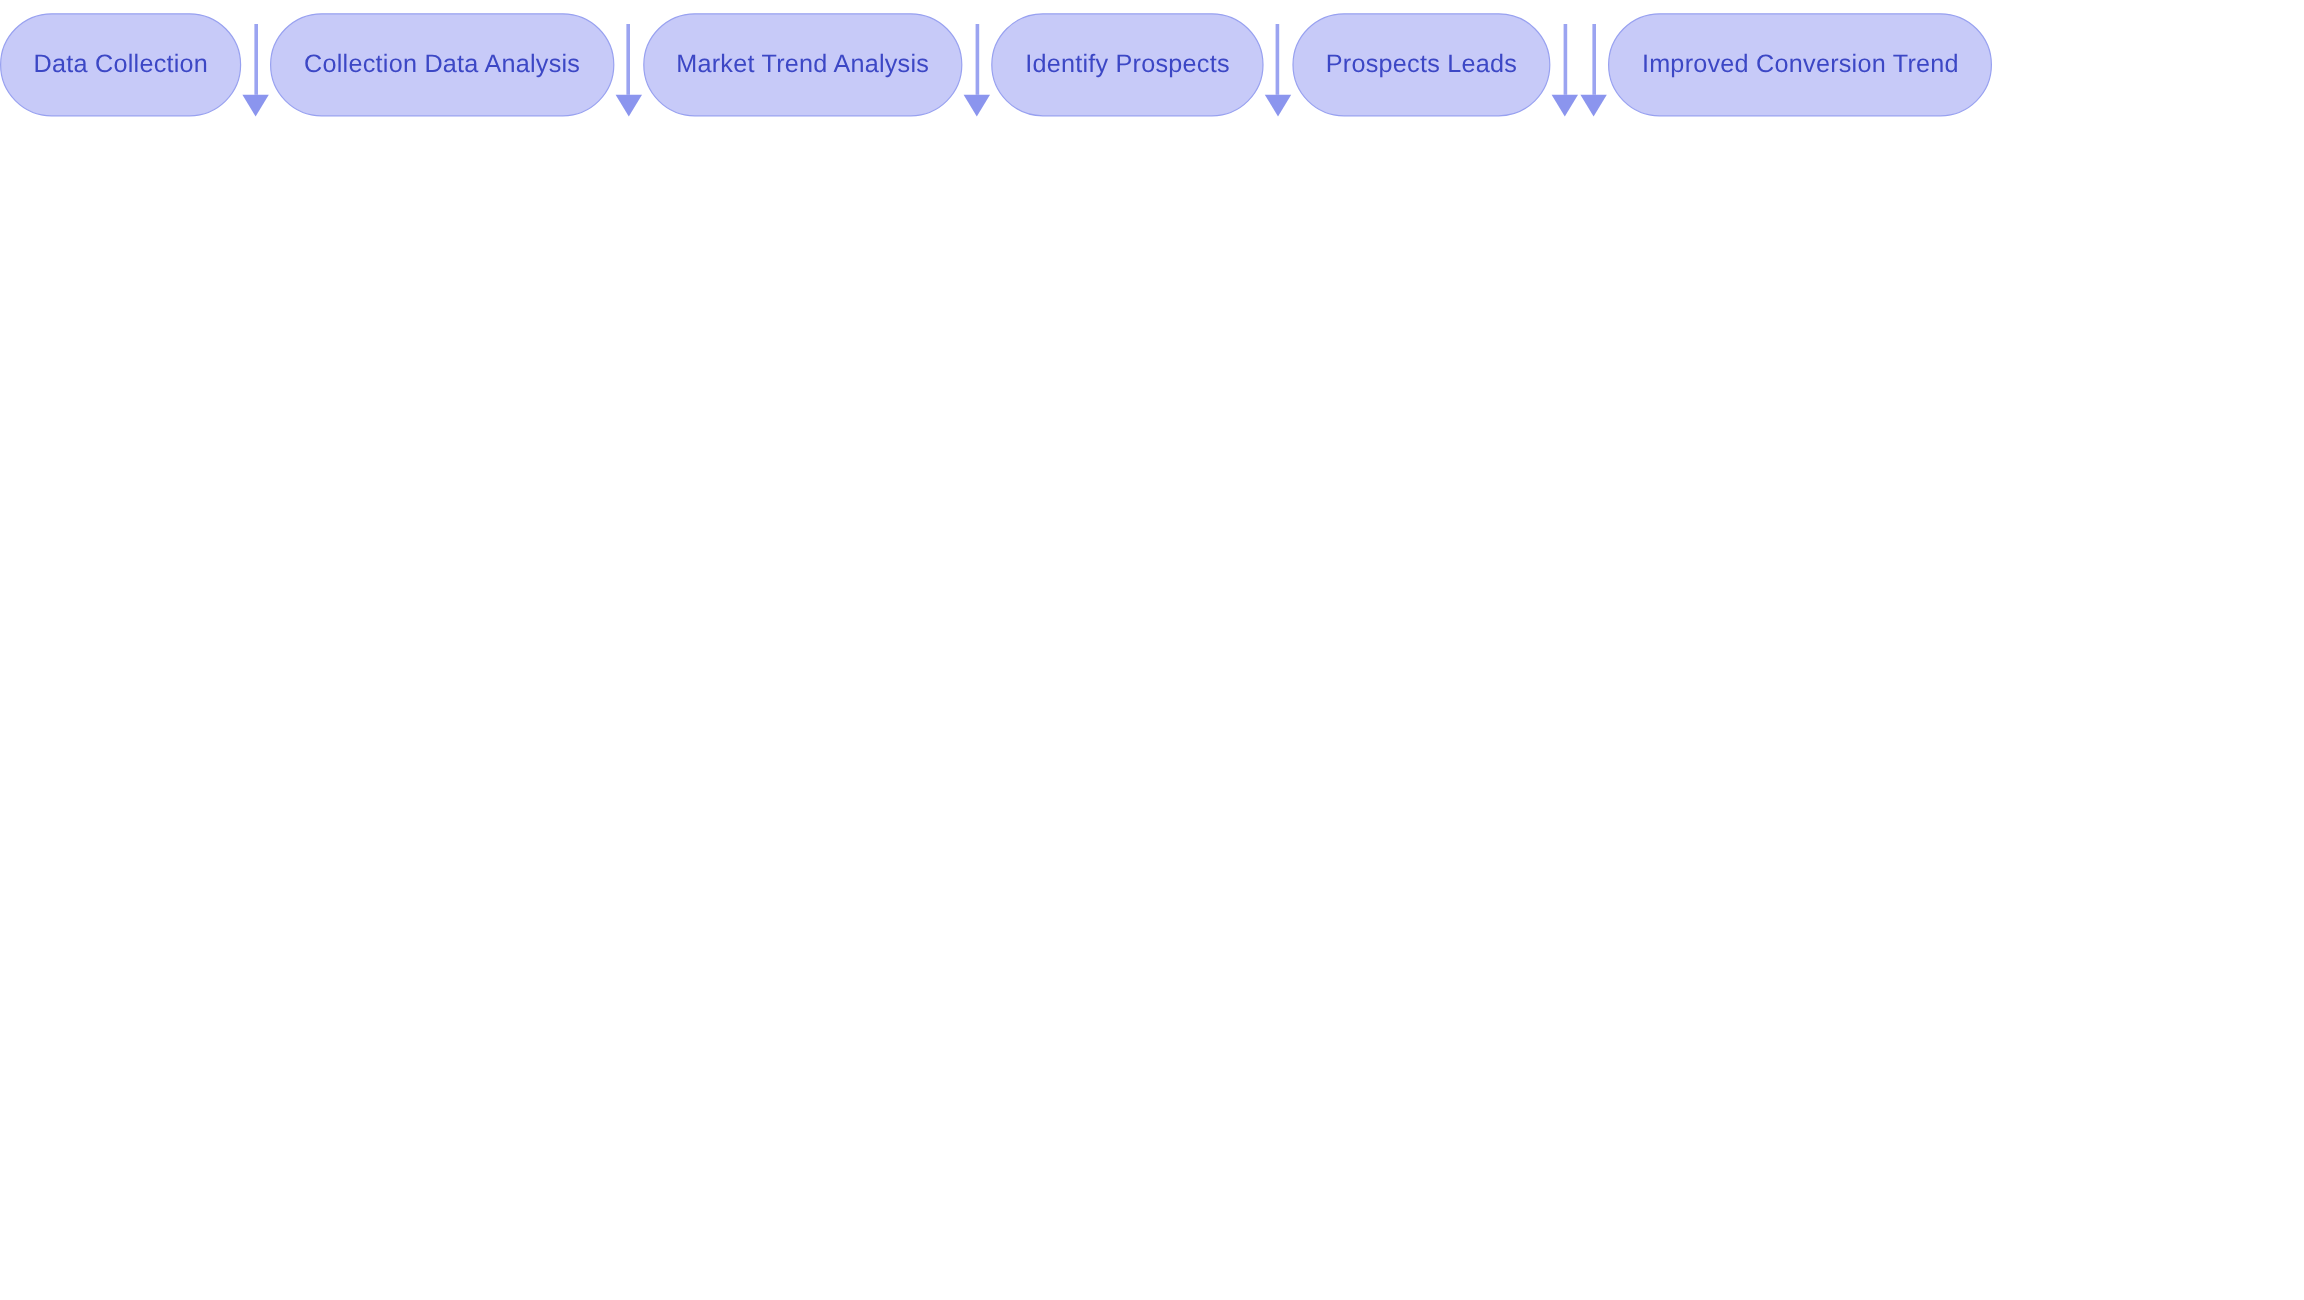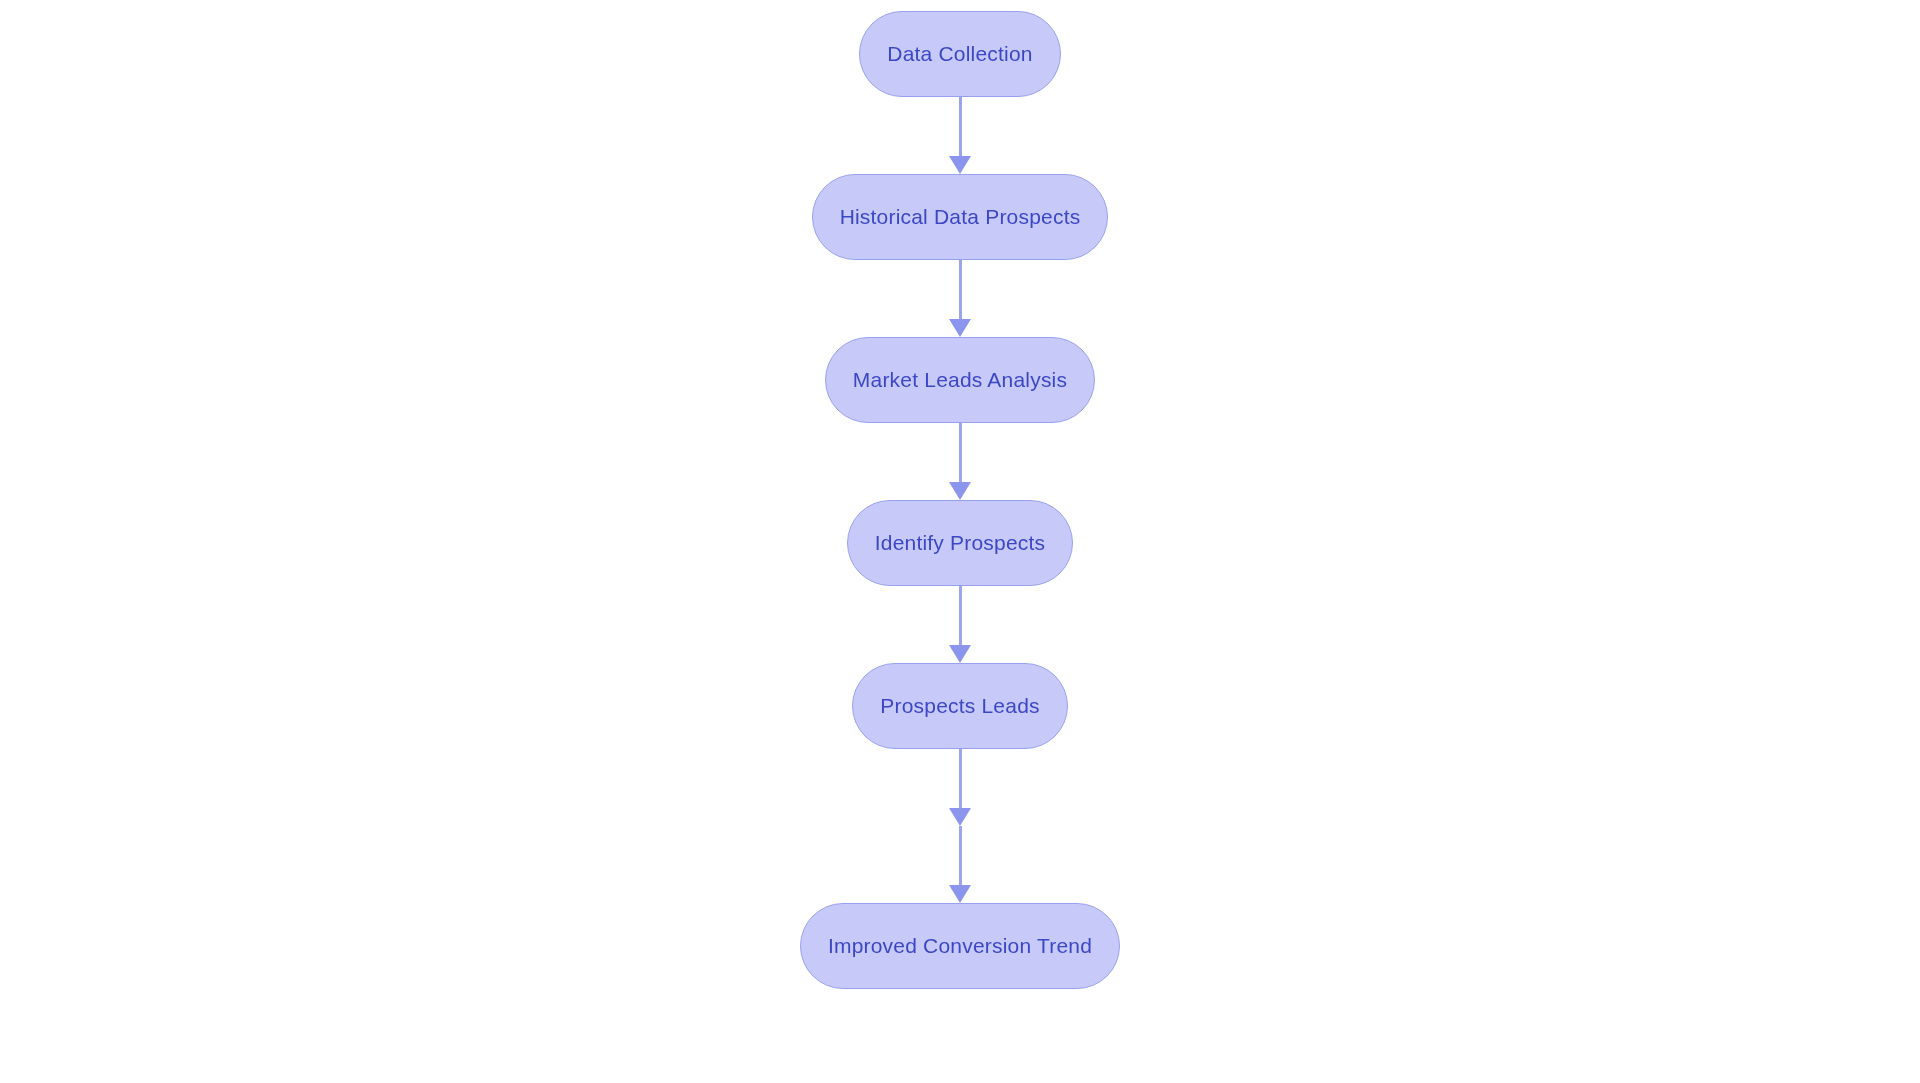--- a/index.html
+++ b/index.html
@@ -23,22 +23,22 @@
     width: 1920px;
     height: 1083px;
     background: var(--background);
   }
   .flow {
     position: absolute;
     left: 0;
     top: 11px;
     width: 100%;
     display: flex;
-    flex-direction: column;
-    align-items: center;
+    flex-direction: row;
+    align-items: flex-end;
   }
   .node {
     height: 86px;
     padding: 0 27px;
     border-radius: 43px;
     background: var(--node-fill);
     border: 1.5px solid var(--node-border);
     display: flex;
     align-items: center;
     justify-content: center;
@@ -82,30 +82,30 @@
     <div class="node">
       <span class="node-label">Data Collection</span>
     </div>
 
     <div class="arrow">
       <div class="arrow-line"></div>
       <div class="arrow-head"></div>
     </div>
 
     <div class="node">
-      <span class="node-label">Historical Data Prospects</span>
+      <span class="node-label">Collection Data Analysis</span>
     </div>
 
     <div class="arrow">
       <div class="arrow-line"></div>
       <div class="arrow-head"></div>
     </div>
 
     <div class="node">
-      <span class="node-label">Market Leads Analysis</span>
+      <span class="node-label">Market Trend Analysis</span>
     </div>
 
     <div class="arrow">
       <div class="arrow-line"></div>
       <div class="arrow-head"></div>
     </div>
 
     <div class="node">
       <span class="node-label">Identify Prospects</span>
     </div>

